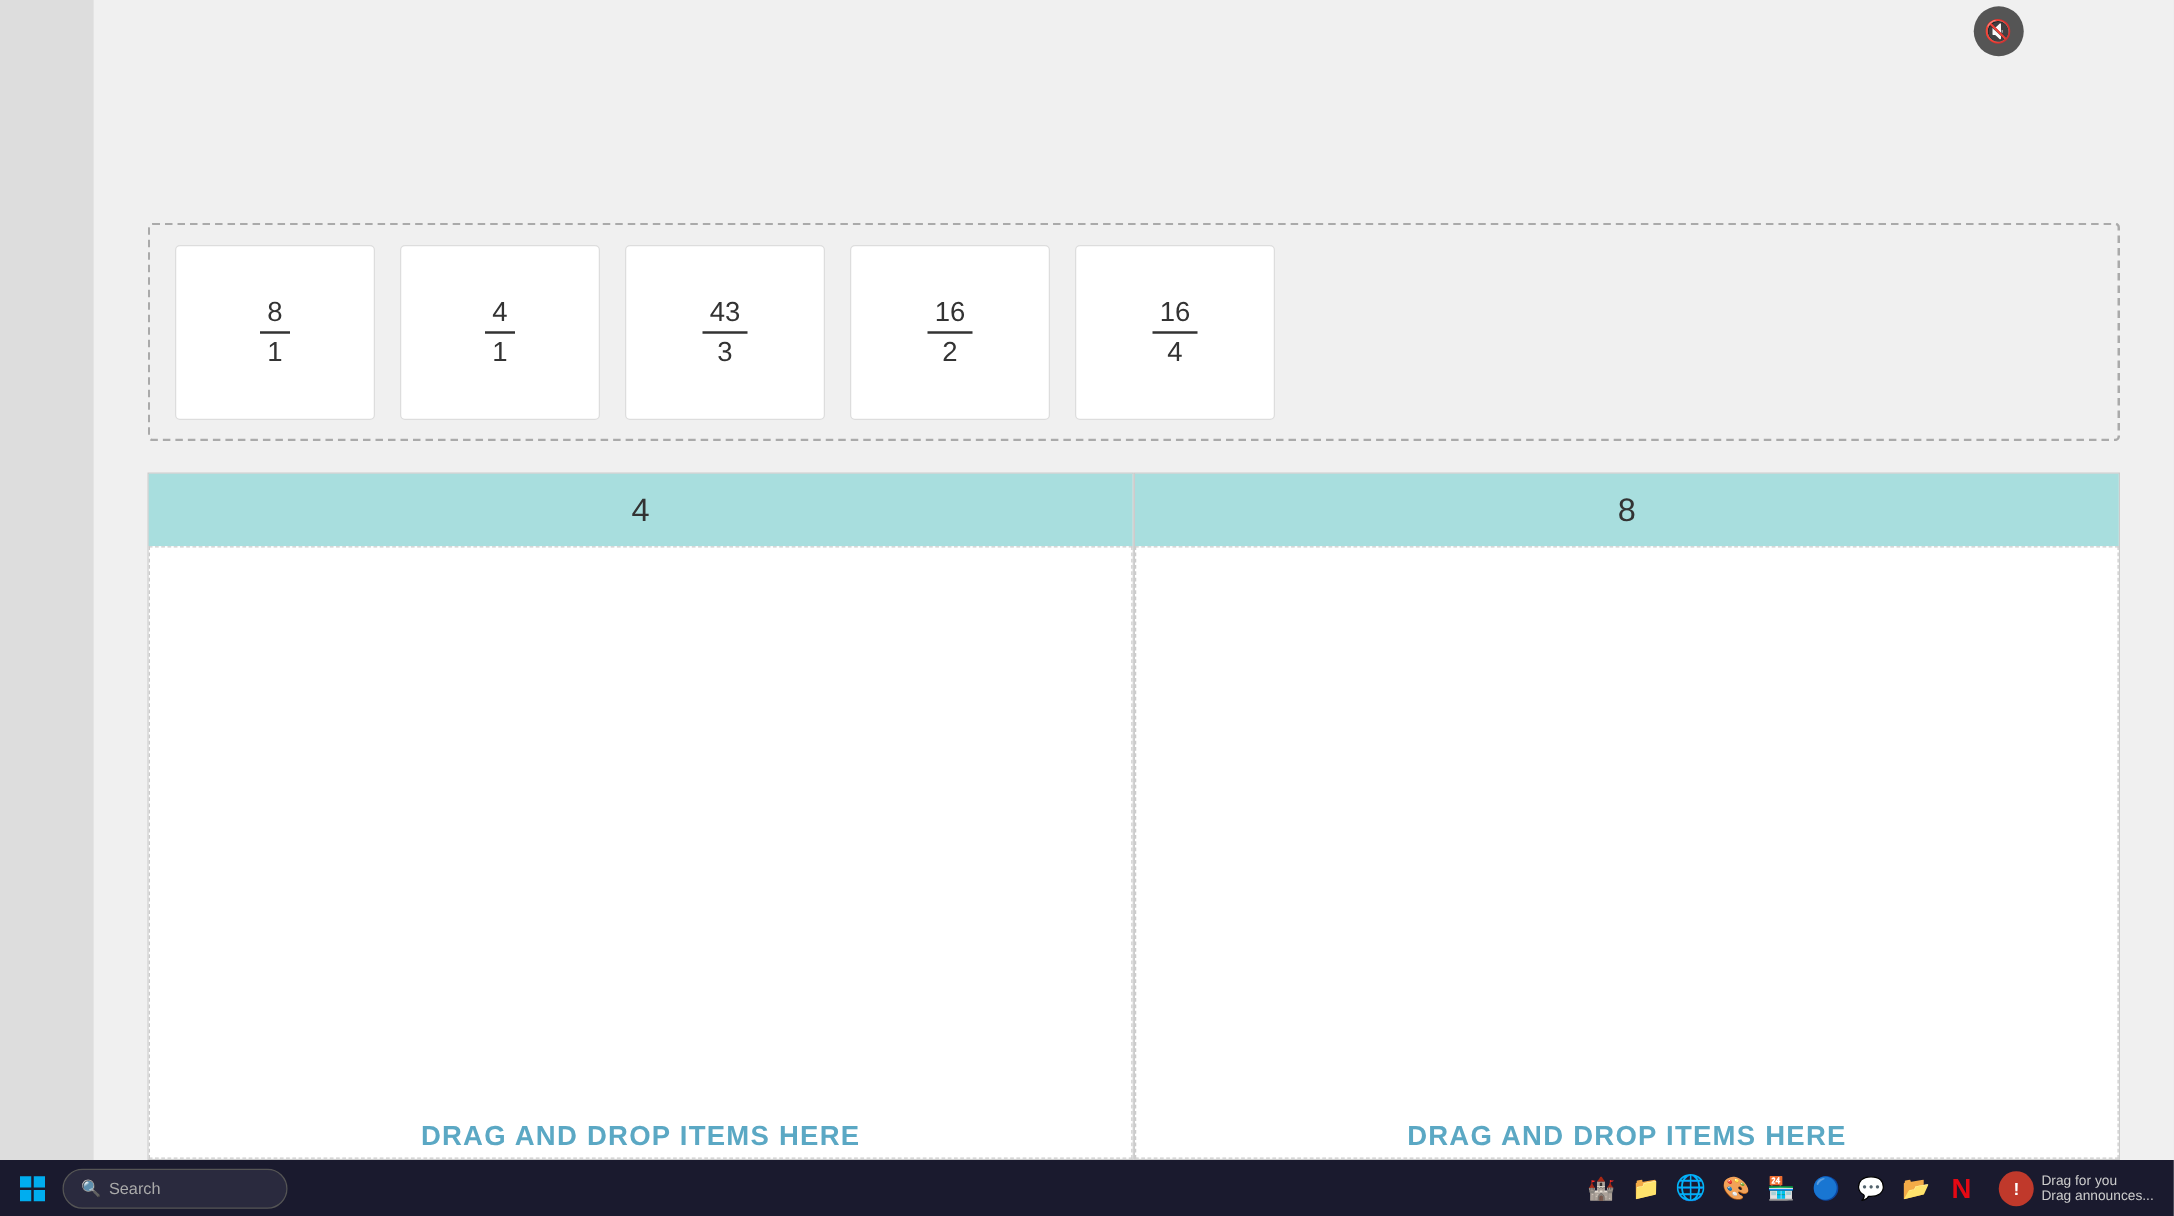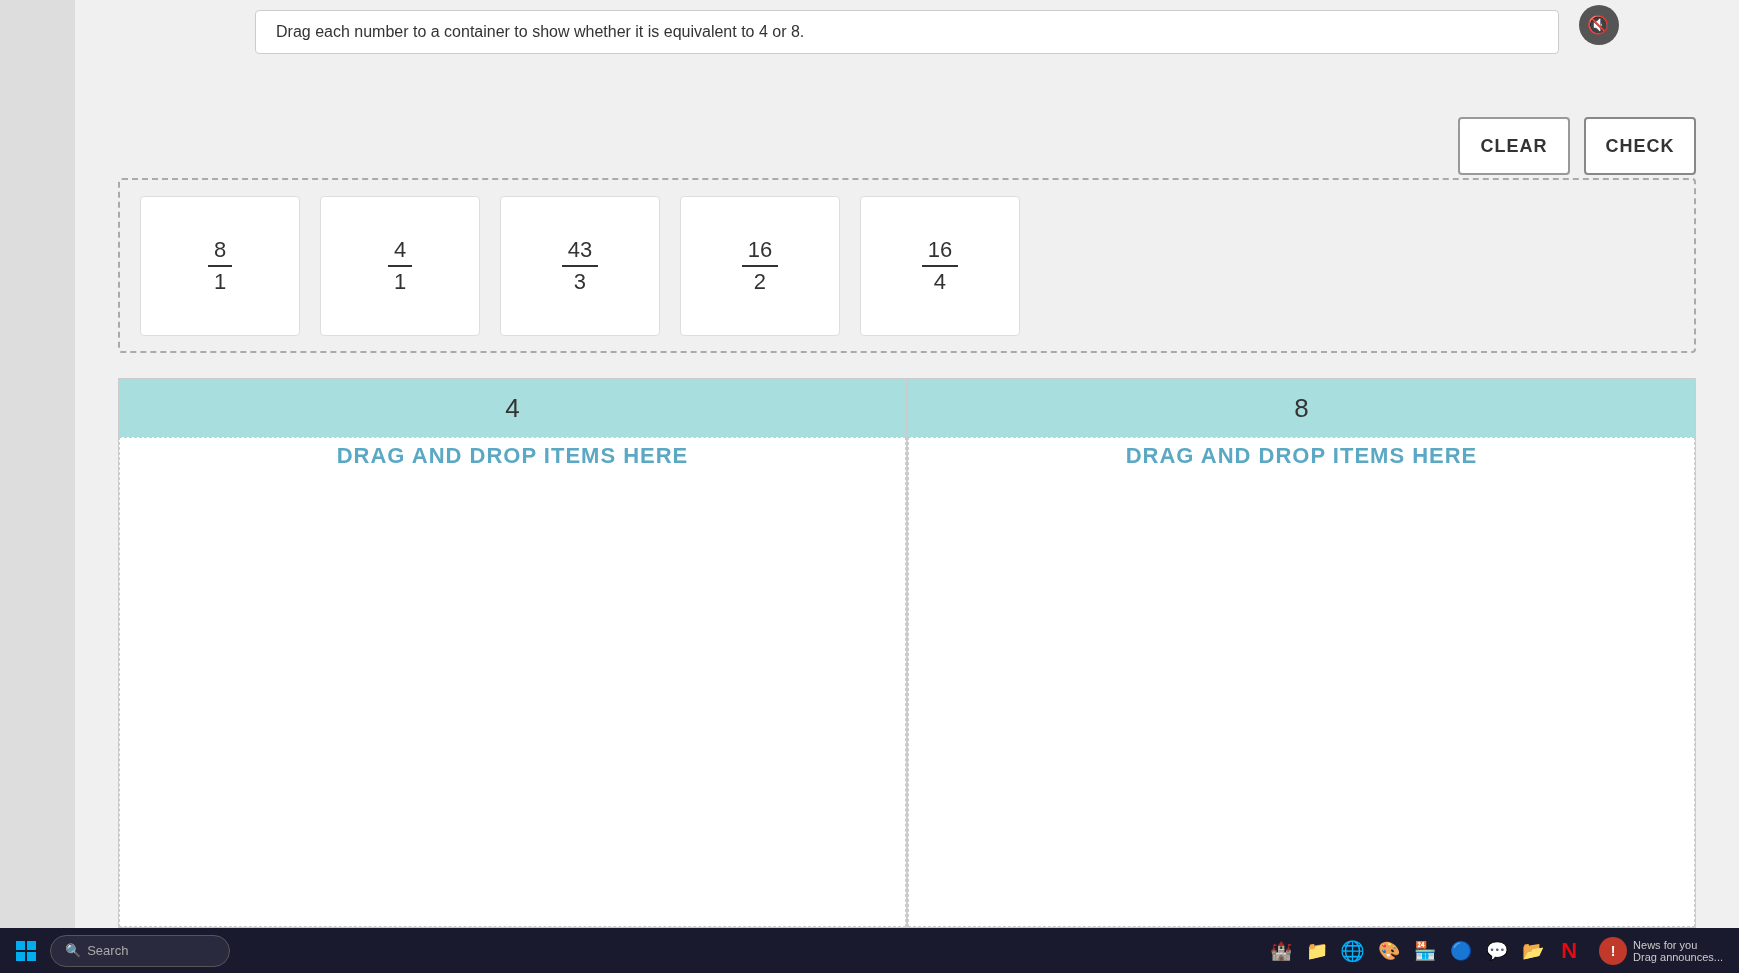--- a/index.html
+++ b/index.html
@@ -158,21 +158,21 @@
       display: flex;
       align-items: center;
       justify-content: center;
     }
 
     .drop-zone-body {
       flex: 1;
       background: white;
       border: 1px dashed #ccc;
       display: flex;
-      align-items: flex-start;
+      align-items: flex-end;
       justify-content: center;
     }
 
     .drop-placeholder {
       font-size: 22px;
       font-weight: bold;
       color: #5ba8c4;
       text-align: center;
       line-height: 1.6;
       letter-spacing: 1px;
@@ -277,28 +277,21 @@
   </style>
 </head>
 <body>
 
 <div class="left-sidebar"></div>
 
 <div class="main-content">
 
   <div class="sound-btn">🔇</div>
 
-  <div class="instruction-bar">
-    <span>Drag each number to a container to show whether it is equivalent to 4 or 8.</span>
-  </div>
-
-  <div class="action-buttons">
-    <button class="btn-clear">CLEAR</button>
-    <button class="btn-check">CHECK</button>
-  </div>
+
 
   <div class="source-container">
 
   <div class="fraction-card" draggable="true">
         <div class="fraction">
           <div class="numerator">8</div>
           <div class="denominator">1</div>
         </div>
       </div>
       <div class="fraction-card" draggable="true">
@@ -372,17 +365,17 @@
     <div class="taskbar-icon" style="color:#0078d4;">🏪</div>
     <div class="taskbar-icon">🔵</div>
     <div class="taskbar-icon">💬</div>
     <div class="taskbar-icon">📂</div>
     <div class="taskbar-icon" style="color:#e50914; font-size:22px; font-weight:bold;">N</div>
   </div>
 
   <div class="taskbar-news">
     <div class="news-icon">!</div>
     <div>
-      <div>News for you</div>
+      <div>Drag for you</div>
       <div>Drag announces...</div>
     </div>
   </div>
 </div>
 
 </body></html>

